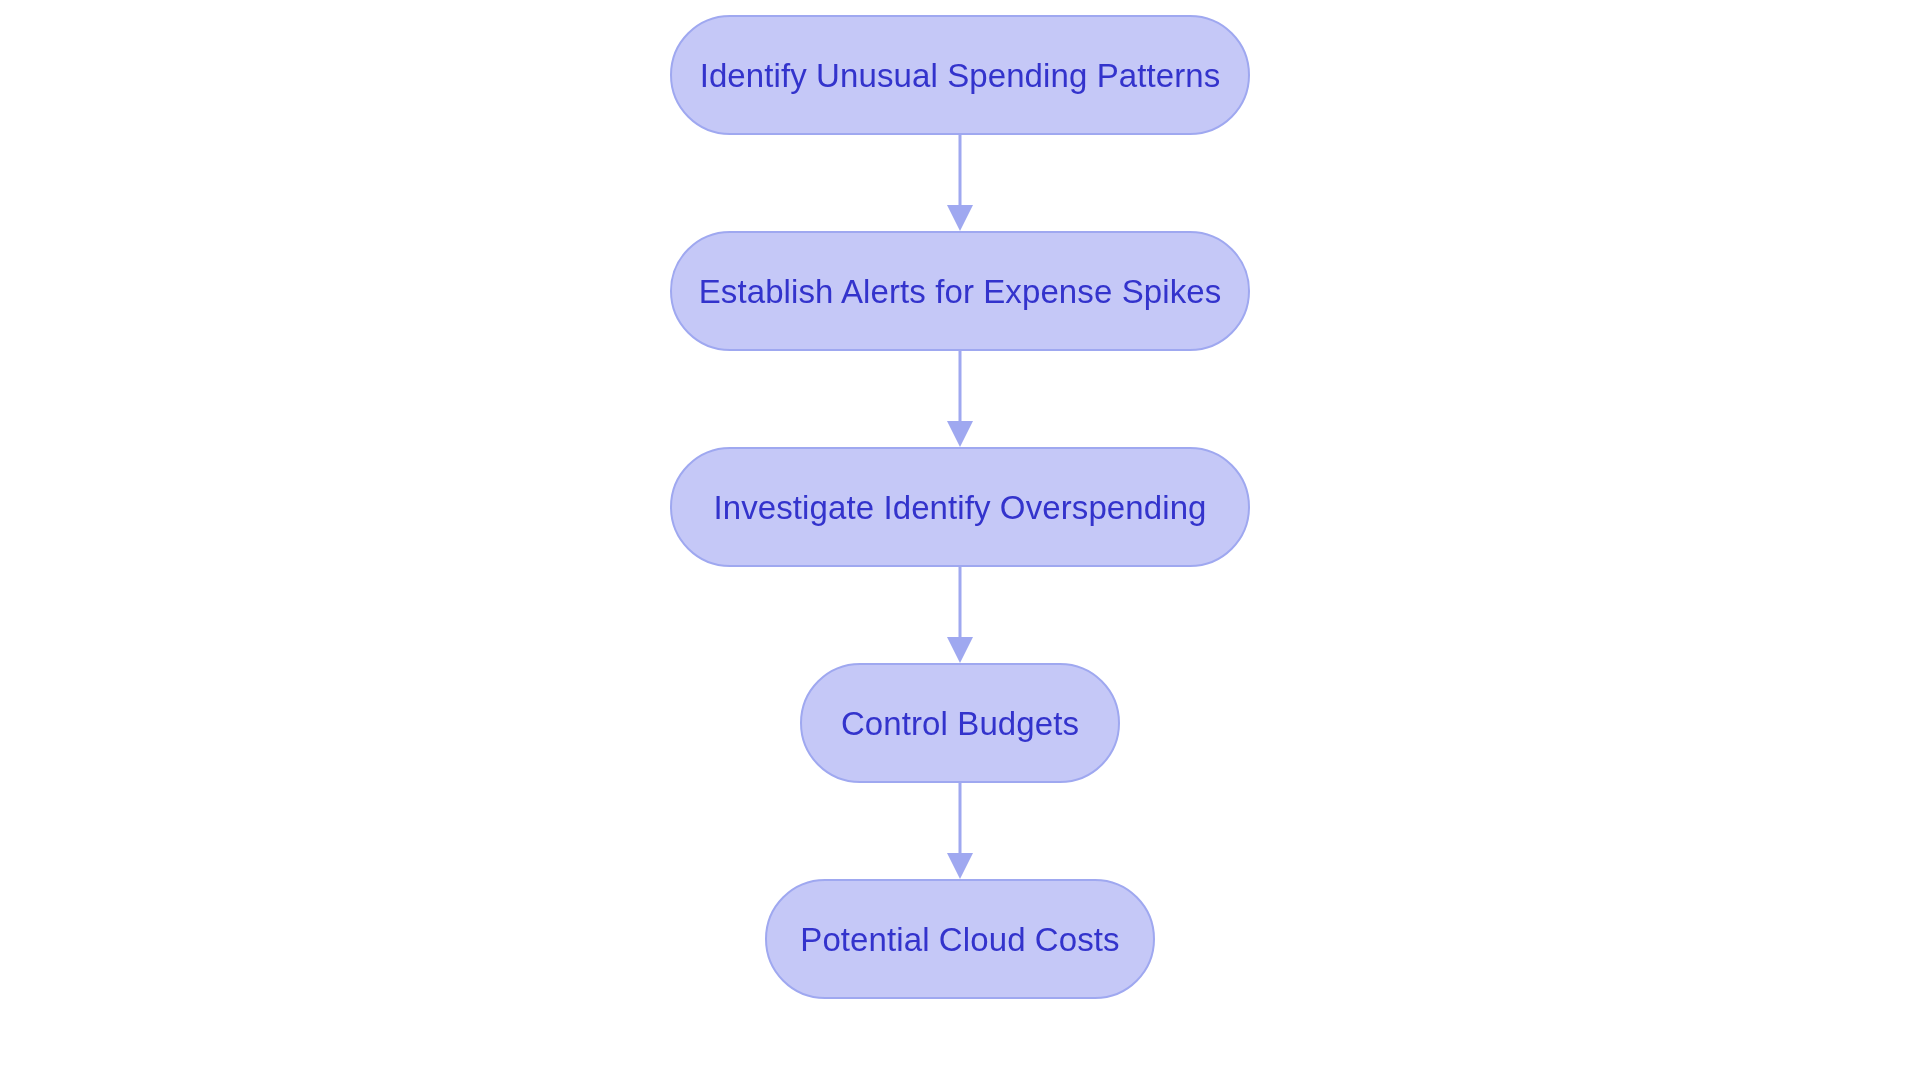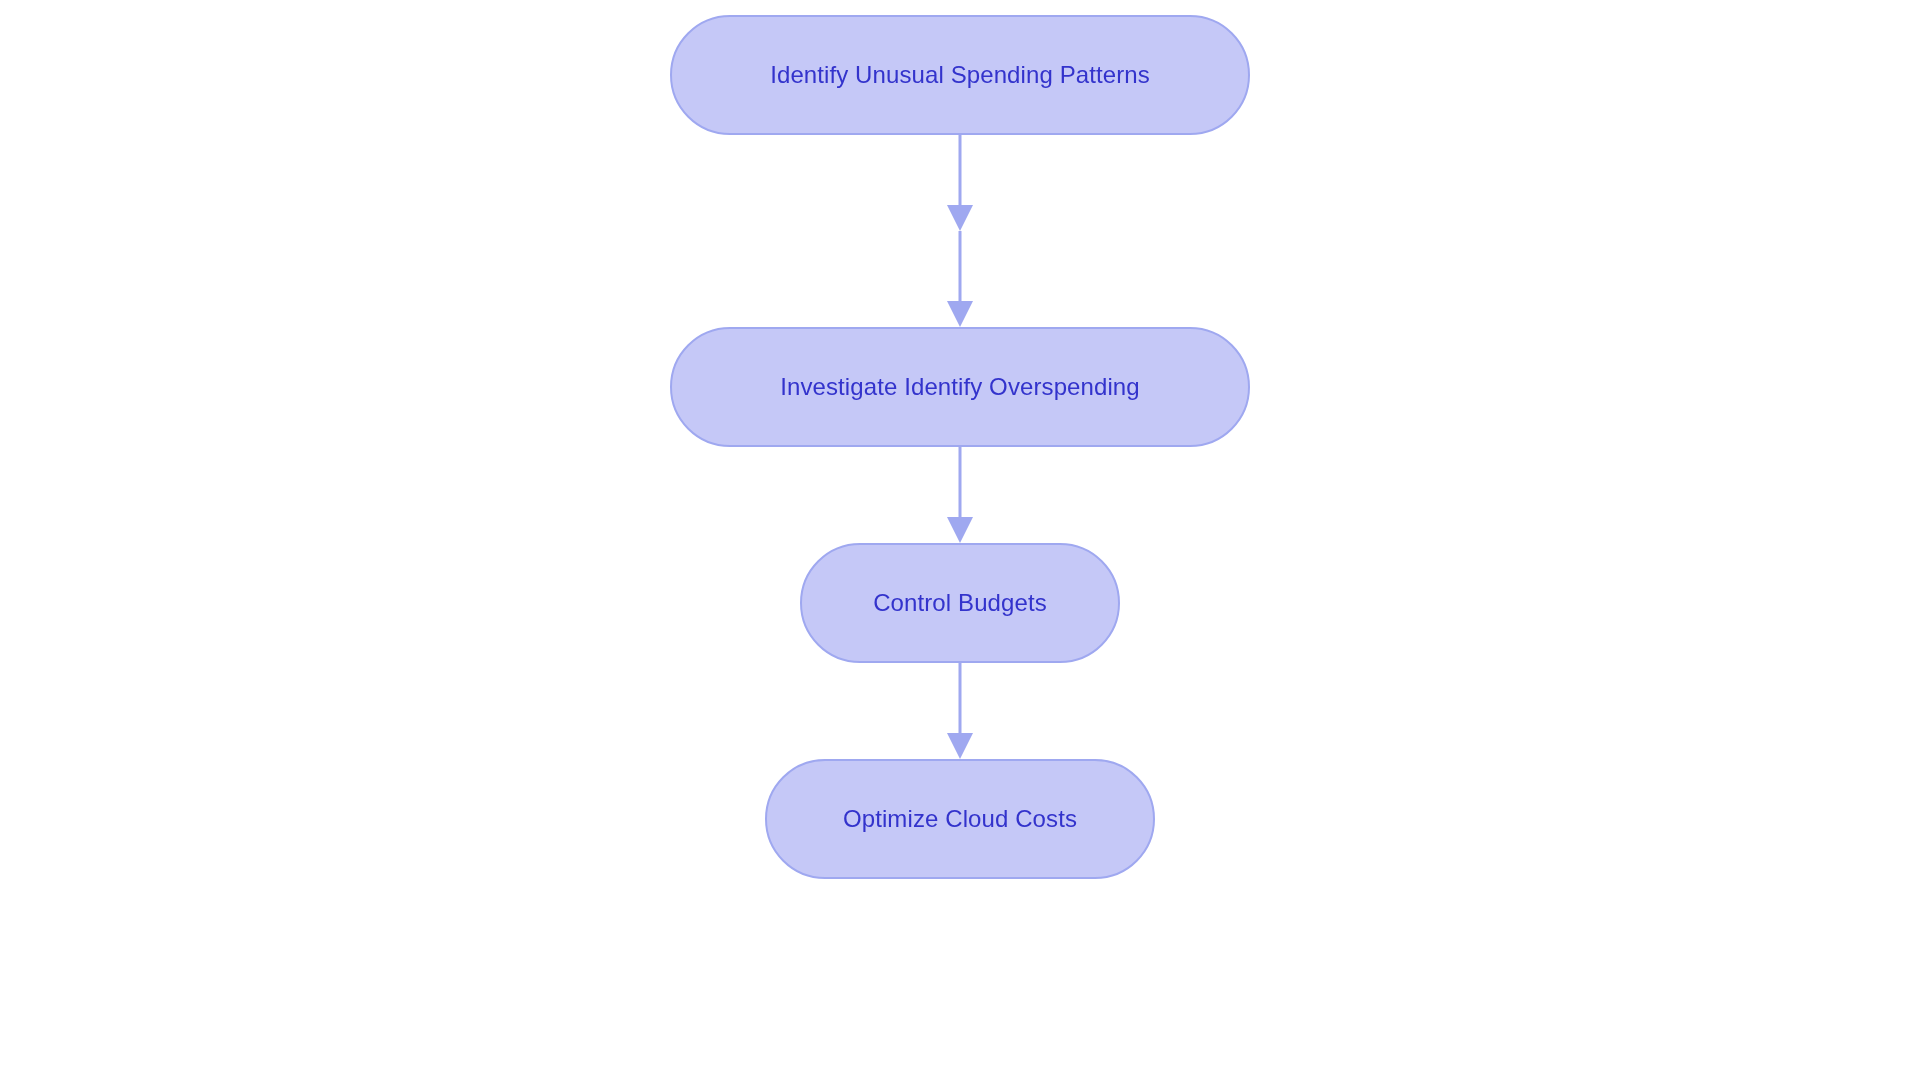--- a/index.html
+++ b/index.html
@@ -43,21 +43,21 @@
     justify-content: center;
     background: #c5c8f7;
     border: 2px solid #9fa8f0;
     border-radius: 60px;
     flex: 0 0 auto;
   }
 
   .node-label {
     color: #3333cc;
     font-family: "Liberation Sans", sans-serif;
-    font-size: 24px;
+    font-size: 33px;
     font-weight: 400;
     line-height: 1;
     letter-spacing: 0.1px;
     white-space: nowrap;
   }
 
   .node-w-wide  { width: 580px; }
   .node-w-small { width: 320px; text-align: right; }
   .node-w-mid   { width: 390px; }
 
@@ -98,20 +98,23 @@
 
     <div class="node node-w-wide">
       <span class="node-label">Identify Unusual Spending Patterns</span>
     </div>
 
     <div class="connector">
       <div class="connector-line"></div>
       <div class="connector-arrowhead"></div>
     </div>
 
+    <div class="node node-w-wide">
+      <span class="node-label">Establish Alerts for Expense Spikes</span>
+    </div>
 
     <div class="connector">
       <div class="connector-line"></div>
       <div class="connector-arrowhead"></div>
     </div>
 
     <div class="node node-w-wide">
       <span class="node-label">Investigate Identify Overspending</span>
     </div>
 
@@ -123,17 +126,17 @@
     <div class="node node-w-small">
       <span class="node-label">Control Budgets</span>
     </div>
 
     <div class="connector">
       <div class="connector-line"></div>
       <div class="connector-arrowhead"></div>
     </div>
 
     <div class="node node-w-mid">
-      <span class="node-label">Optimize Cloud Costs</span>
+      <span class="node-label">Potential Cloud Costs</span>
     </div>
 
   </div>
 </div>
 
 </body></html>

